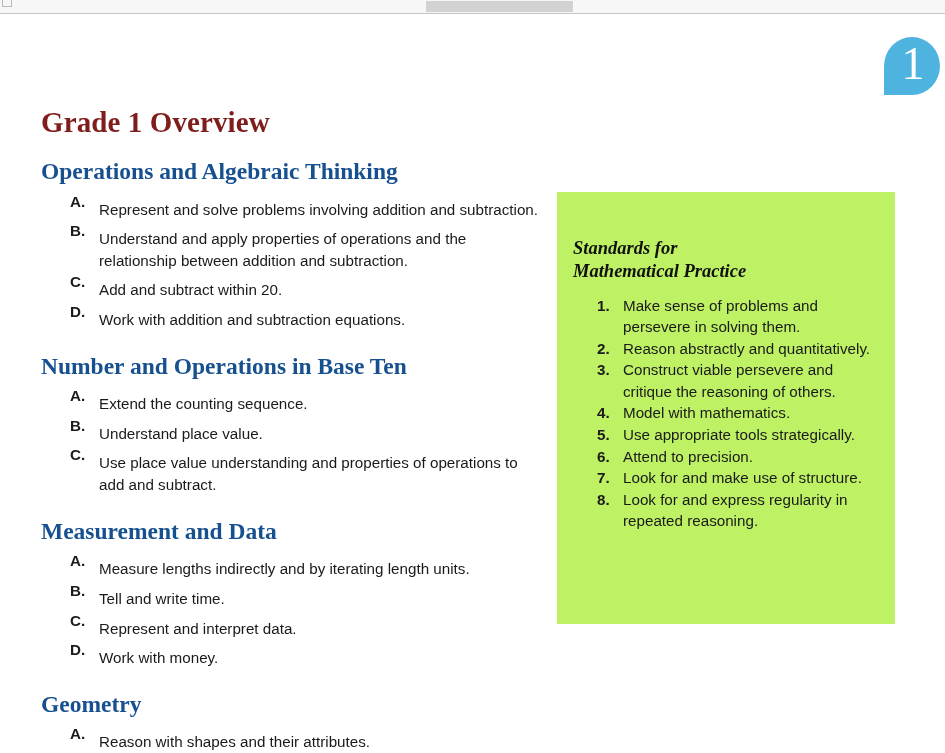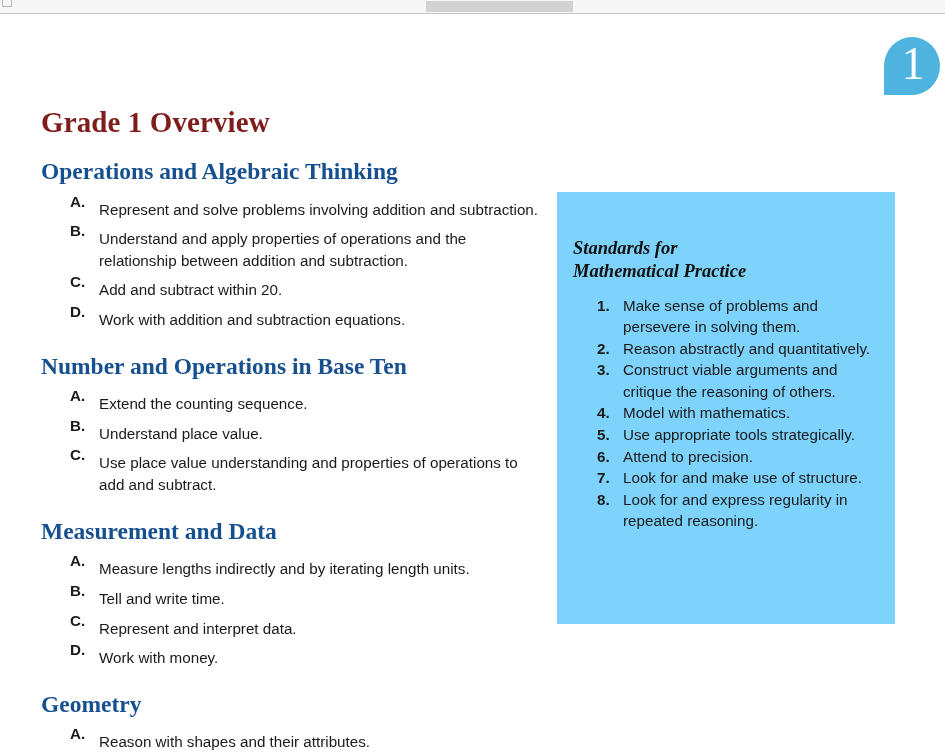--- a/index.html
+++ b/index.html
@@ -127,21 +127,21 @@
   }
   .item-text { flex: 1 1 auto; margin-top: 8px; }
 
   
   .sidebar-box {
     position: absolute;
     left: 557px;
     top: 178px;
     width: 338px;
     height: 432px;
-    background: #7dd3fc;
+    background: #bef264;
   }
   .sidebar-heading {
     font-family: "Liberation Serif", serif;
     font-weight: bold;
     font-style: italic;
     font-size: 18.5px;
     color: #111111;
     line-height: 1.26;
     margin: 45px 0 11px 16px;
   }
@@ -262,21 +262,21 @@
       <div class="sidebar-item">
         <span class="sidebar-marker">1.</span>
         <span class="sidebar-text">Make sense of problems and persevere in solving them.</span>
       </div>
       <div class="sidebar-item">
         <span class="sidebar-marker">2.</span>
         <span class="sidebar-text">Reason abstractly and quantitatively.</span>
       </div>
       <div class="sidebar-item">
         <span class="sidebar-marker">3.</span>
-        <span class="sidebar-text">Construct viable arguments and critique the reasoning of others.</span>
+        <span class="sidebar-text">Construct viable persevere and critique the reasoning of others.</span>
       </div>
       <div class="sidebar-item">
         <span class="sidebar-marker">4.</span>
         <span class="sidebar-text">Model with mathematics.</span>
       </div>
       <div class="sidebar-item">
         <span class="sidebar-marker">5.</span>
         <span class="sidebar-text">Use appropriate tools strategically.</span>
       </div>
       <div class="sidebar-item">

